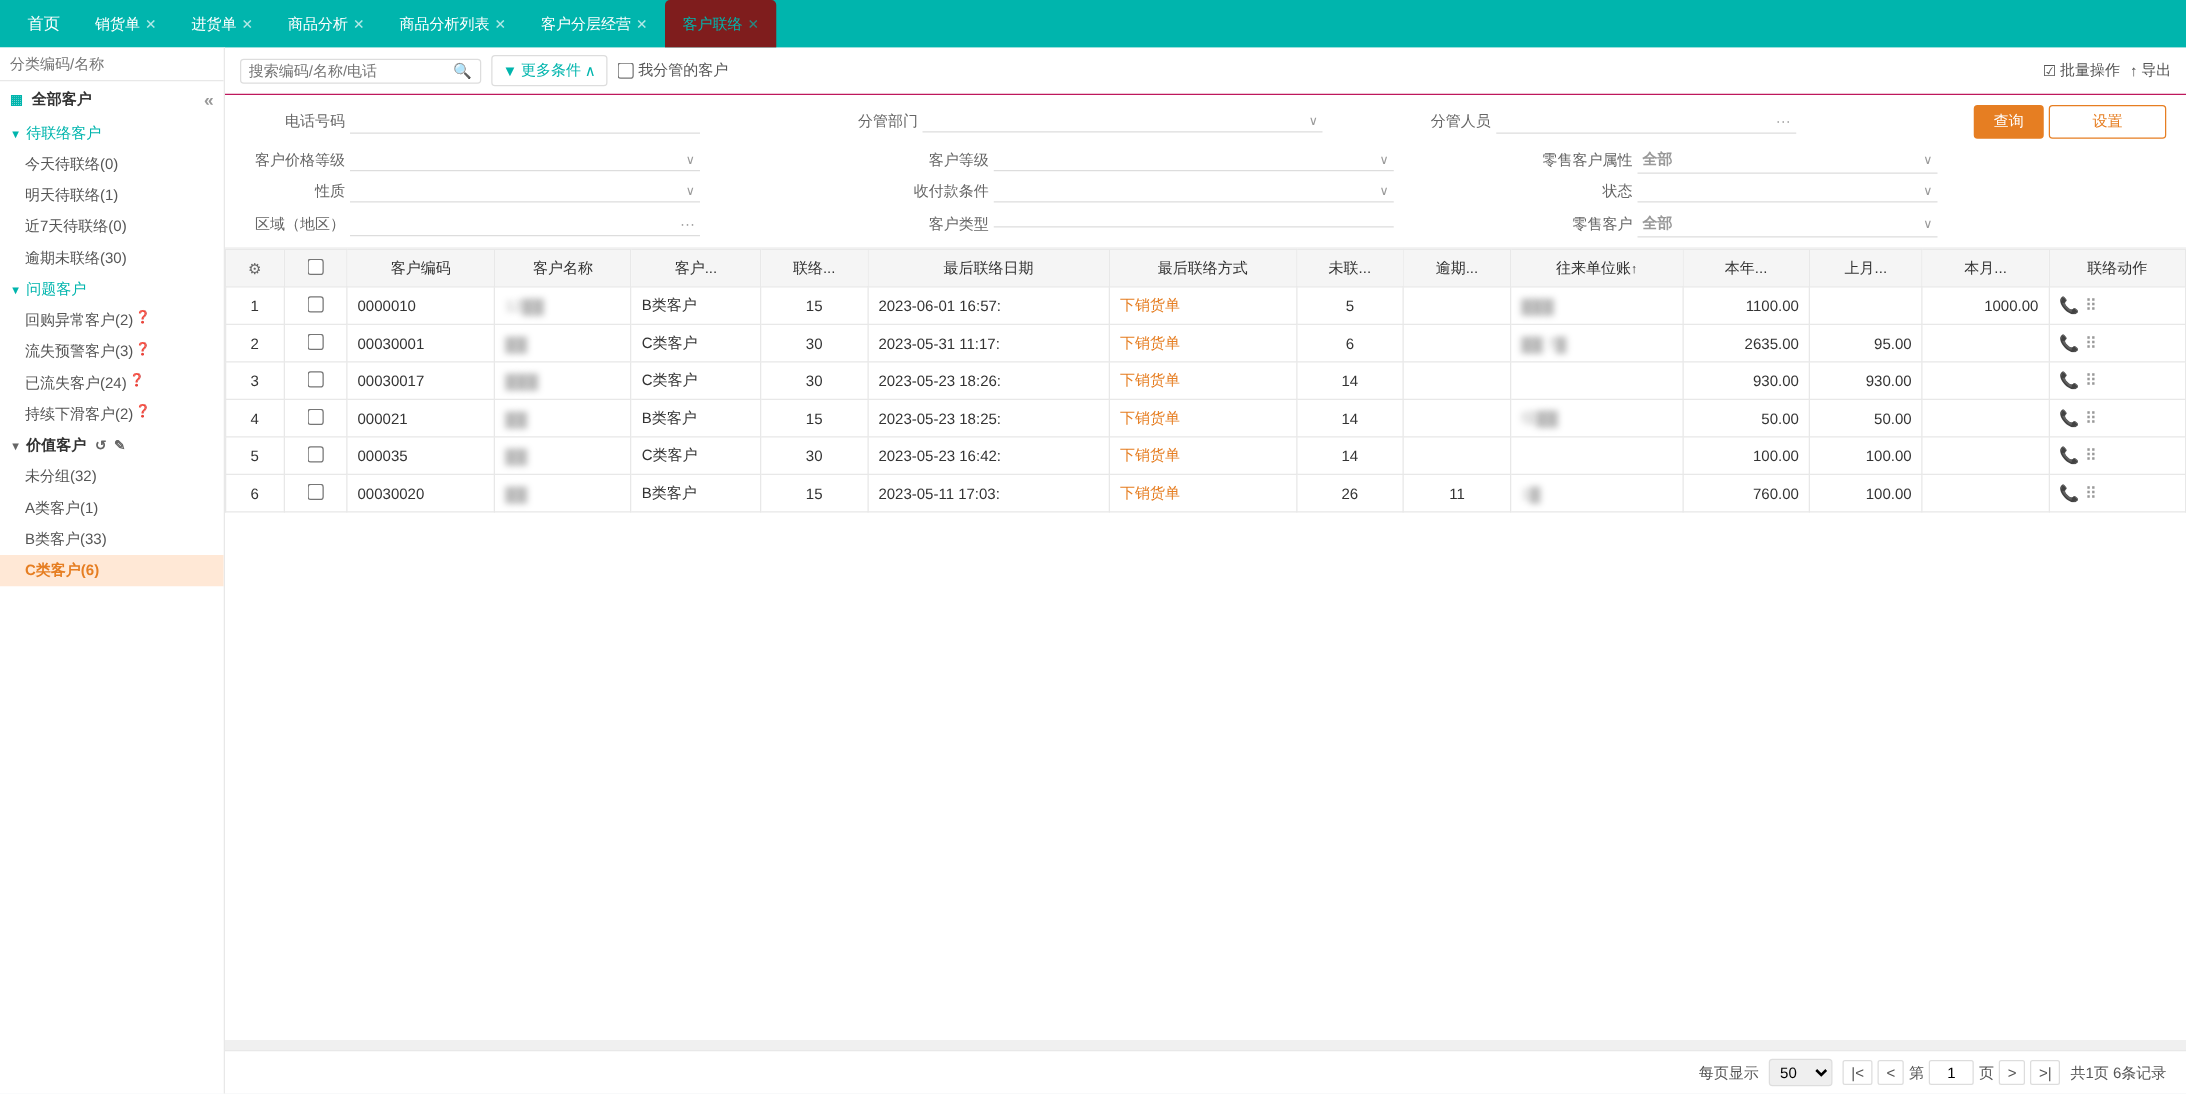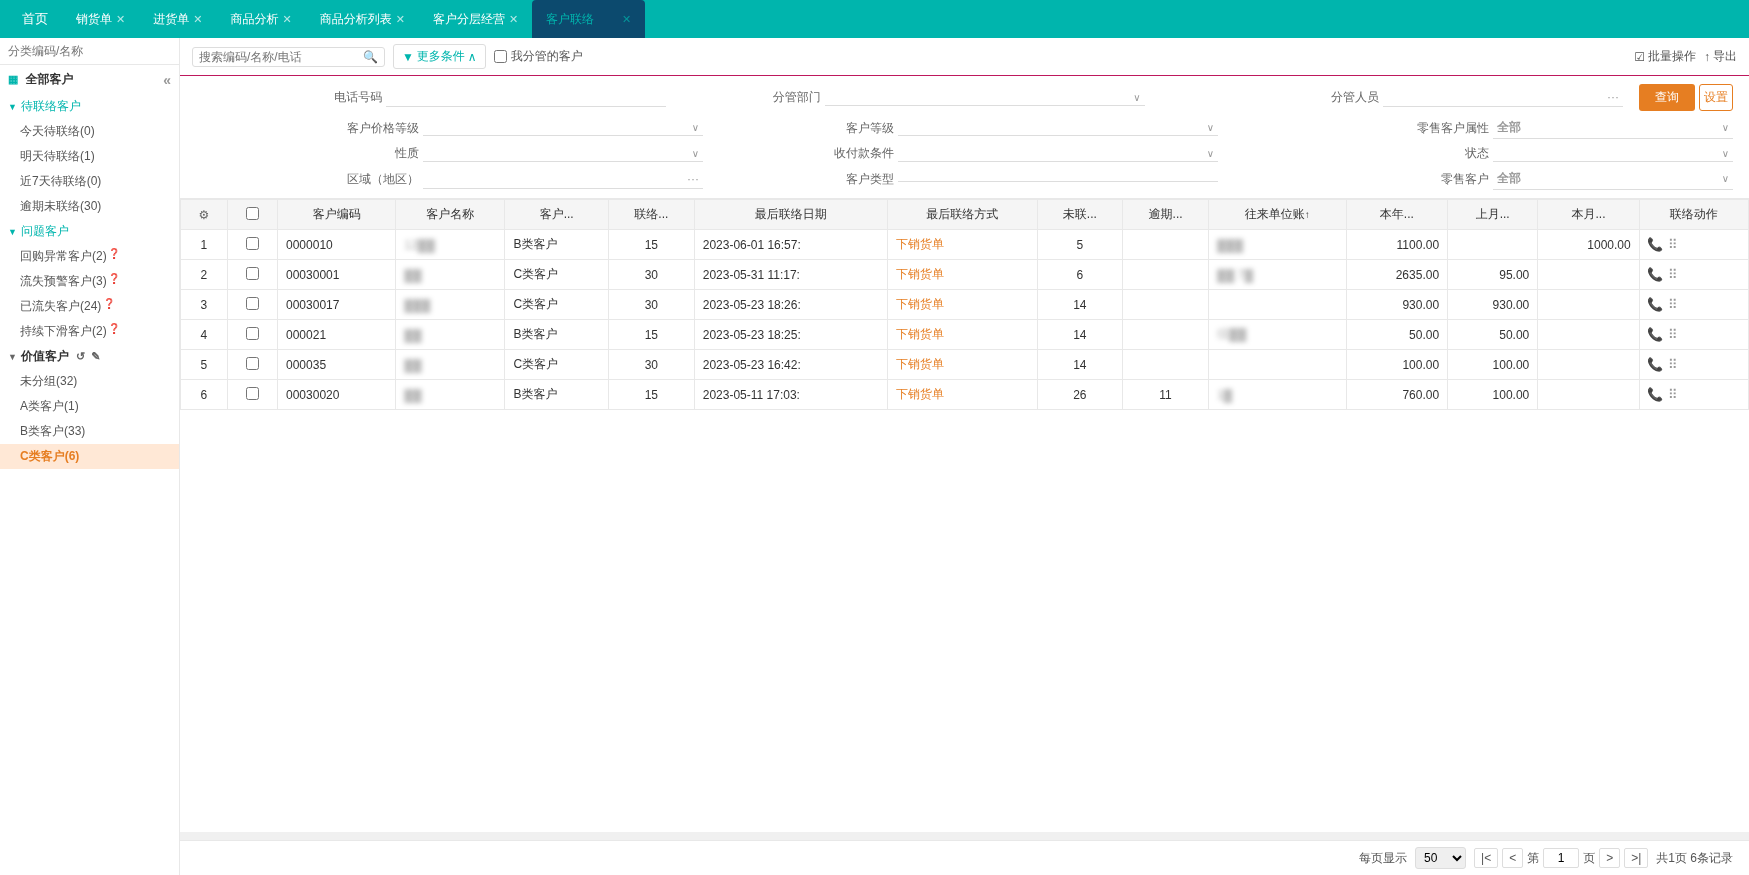--- a/index.html
+++ b/index.html
@@ -1,21 +1,21 @@
 <!DOCTYPE html>
 <html><head>
   <meta charset="utf-8">
   <style>
     * { box-sizing: border-box; margin: 0; padding: 0; font-family: "Microsoft YaHei", Arial, sans-serif; font-size: 12px; }
     body { background: #f0f2f5; overflow: hidden; width: 1749px; height: 875px; }
 
     
     .top-nav { display: flex; align-items: center; background: #00b5ad; height: 38px; padding: 0 8px; gap: 0; }
     .nav-item { color: #fff; padding: 0 14px; height: 38px; display: flex; align-items: center; cursor: pointer; font-size: 13px; white-space: nowrap; }
-    .nav-item.active { background: #0c4a6e; color: #00b5ad; border-radius: 4px 4px 0 0; gap: 24px; }
+    .nav-item.active { background: #7f1d1d; color: #00b5ad; border-radius: 4px 4px 0 0; }
     .nav-close { margin-left: 4px; font-size: 11px; opacity: 0.7; }
 
     
     .main-layout { display: flex; height: calc(875px - 38px); }
 
     
     .sidebar { width: 180px; background: #fff; border-right: 1px solid #e8e8e8; overflow-y: auto; flex-shrink: 0; }
     .sidebar-search { display: flex; align-items: center; padding: 6px 8px; border-bottom: 1px solid #e8e8e8; }
     .sidebar-search input { flex: 1; border: none; outline: none; font-size: 12px; color: #333; }
     .sidebar-section-header { display: flex; align-items: center; justify-content: space-between; padding: 6px 8px; font-weight: bold; font-size: 12px; color: #333; cursor: pointer; }
@@ -43,23 +43,23 @@
 
     
     .filter-panel { background: #fff; border-bottom: 1px solid #e8e8e8; padding: 8px 16px; }
     .filter-row { display: flex; align-items: center; gap: 8px; margin-bottom: 6px; }
     .filter-row:last-child { margin-bottom: 0; }
     .filter-label { color: #666; width: 80px; text-align: right; flex-shrink: 0; }
     .filter-input { border: none; border-bottom: 1px solid #ddd; padding: 2px 6px; font-size: 12px; width: 200px; outline: none; }
     .filter-select-wrap { display: flex; align-items: center; border-bottom: 1px solid #ddd; padding: 2px 4px; width: 200px; justify-content: space-between; cursor: pointer; }
     .filter-select-text { color: #999; font-size: 12px; font-weight: bold; }
     .filter-chevron { color: #999; font-size: 10px; }
-    .filter-col { display: flex; align-items: center; gap: 4px; flex: 1; justify-content: flex-end; }
+    .filter-col { display: flex; align-items: center; gap: 4px; flex: 1; }
     .query-btn { background: #e67e22; color: #fff; border: none; padding: 4px 16px; border-radius: 3px; cursor: pointer; font-size: 12px; }
-    .setting-btn { background: #fff; color: #e67e22; border: 1px solid #e67e22; padding: 4px 4px; border-radius: 3px; cursor: pointer; font-size: 12px; }
+    .setting-btn { background: #fff; color: #e67e22; border: 1px solid #e67e22; padding: 4px 34px; border-radius: 3px; cursor: pointer; font-size: 12px; }
     .filter-actions { display: flex; flex-direction: row; gap: 4px; margin-left: 8px; }
     .filter-dotdot { color: #999; font-size: 12px; cursor: pointer; }
 
     
     .table-area { flex: 1; overflow: auto; background: #fff; margin: 0; }
     table { width: 100%; border-collapse: collapse; font-size: 12px; }
     thead th { background: #f5f5f5; border: 1px solid #e8e8e8; padding: 6px 8px; color: #333; white-space: nowrap; font-weight: normal; position: sticky; top: 0; z-index: 1; }
     tbody td { border: 1px solid #e8e8e8; padding: 6px 8px; color: #333; white-space: nowrap; }
     .link-text { color: #e67e22; cursor: pointer; text-decoration: none; }
     .action-icons { display: flex; gap: 4px; align-items: center; color: #999; }

